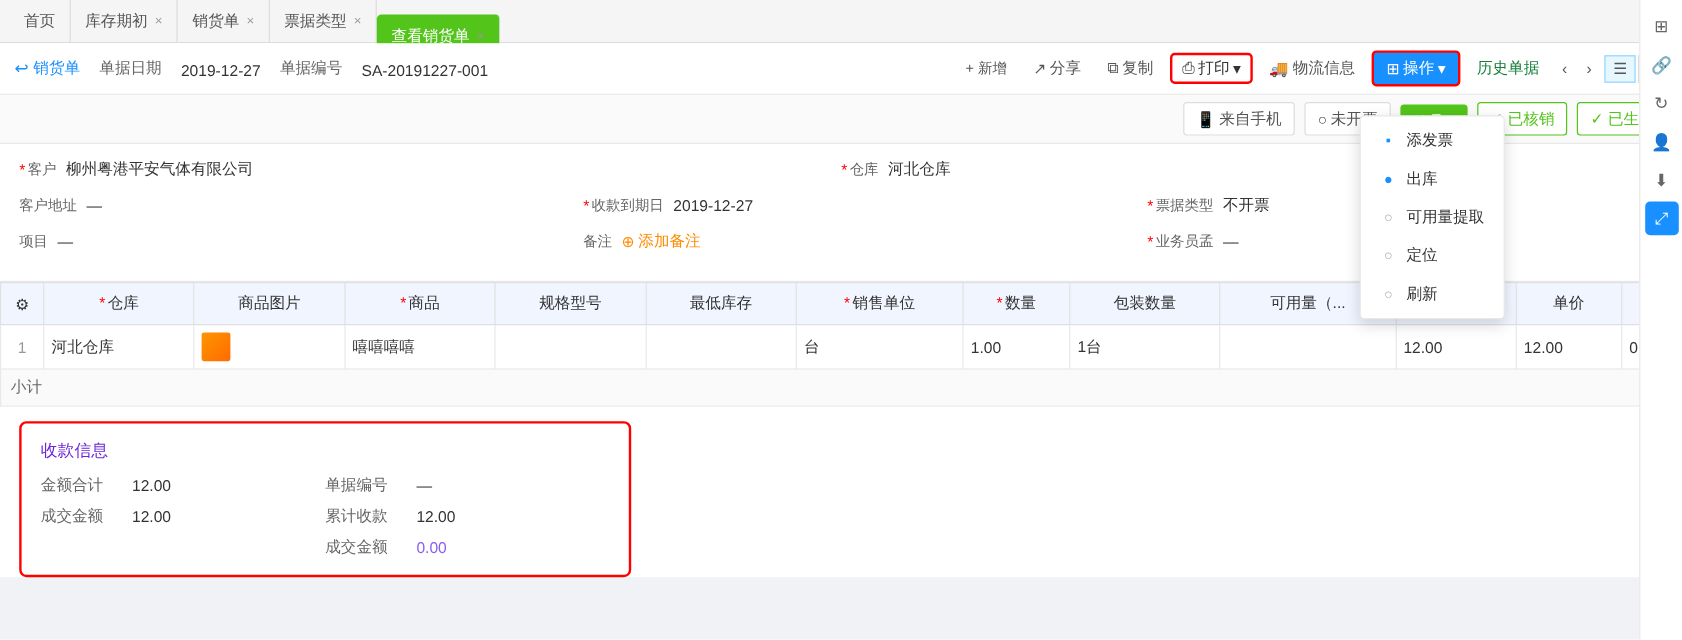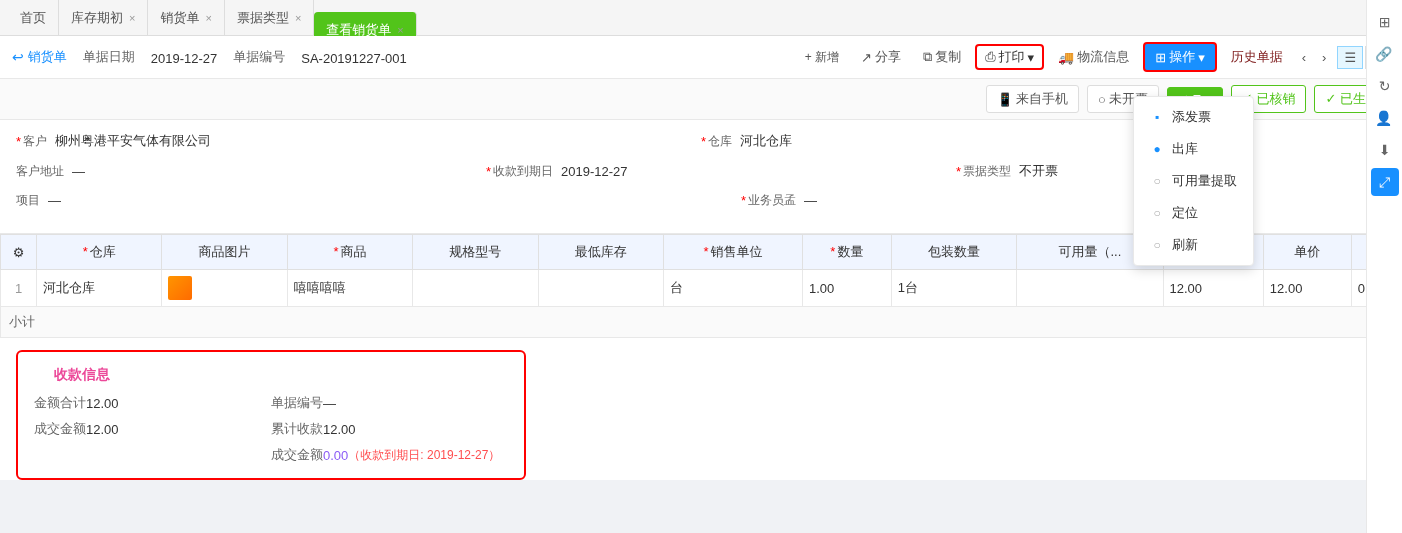--- a/index.html
+++ b/index.html
@@ -112,21 +112,21 @@
     .btn-operate {
       background: #1890ff;
       color: #fff;
       border-radius: 4px;
       padding: 4px 10px;
       display: flex;
       align-items: center;
       gap: 3px;
       border: 2px solid red;
     }
-    .btn-history { color: #7f1d1d; text-align: right; }
+    .btn-history { color: #15803d; text-align: right; }
     .btn-nav {
       padding: 3px 5px;
       color: #555;
       cursor: pointer;
     }
     .btn-view-toggle {
       display: flex;
       gap: 2px;
     }
     .view-btn {
@@ -241,35 +241,34 @@
     
     .bottom-info {
       margin: 12px 16px;
       border: 2px solid red;
       border-radius: 6px;
       padding: 14px 16px;
       background: #fff;
       width: 510px;
     }
     .bottom-info-title {
-      font-weight: bold;
+      font-weight: normal;
       font-size: 14px;
       margin-bottom: 10px;
-      color: #ec4899;
-      margin-left: 20px;
+      color: #6d28d9;
     }
     .info-grid {
       display: grid;
       grid-template-columns: 1fr 1fr;
       gap: 8px 0;
     }
     .info-row {
       display: flex;
       align-items: center;
-      gap: 0;
+      gap: 24px;
     }
     .info-label { color: #666; white-space: nowrap; }
     .info-value { color: #333; }
     .info-value.red { color: #8b5cf6; }
     .info-note { color: #ff4d4f; font-size: 12px; }
 
     
     .right-sidebar {
       position: fixed;
       right: 0;
@@ -473,20 +472,27 @@
         <span class="form-label">票据类型</span>
         <span class="form-value">不开票</span>
       </div>
     </div>
     <div class="form-row">
       <div class="form-field">
         <span class="form-label">项目</span>
         <span class="form-value">—</span>
       </div>
       <div class="field-separator"></div>
+      <div class="form-field">
+        <span class="form-label">备注</span>
+        <button class="btn-action" style="color: #ff8c00; padding: 0; font-size: 12px;">
+          <span>⊕</span>
+          <span>添加备注</span>
+        </button>
+      </div>
       <div class="field-separator"></div>
       <div class="form-field">
         <span class="required-mark">*</span>
         <span class="form-label">业务员孟</span>
         <span class="form-value">—</span>
       </div>
     </div>
   </div>
 
   <div class="table-container">
@@ -549,21 +555,20 @@
         <span class="info-value">12.00</span>
       </div>
       <div class="info-row">
         <span class="info-label">累计收款</span>
         <span class="info-value">12.00</span>
       </div>
       <div></div>
       <div class="info-row">
         <span class="info-label">成交金额</span>
         <span class="info-value red">0.00</span>
-        <span class="info-note">（收款到期日: 2019-12-27）</span>
       </div>
     </div>
   </div>
 
 </div>
 
 <div class="dropdown-menu">
   <div class="dropdown-item">
     <span class="dropdown-icon icon-square">▪</span>
     <span>添发票</span>

